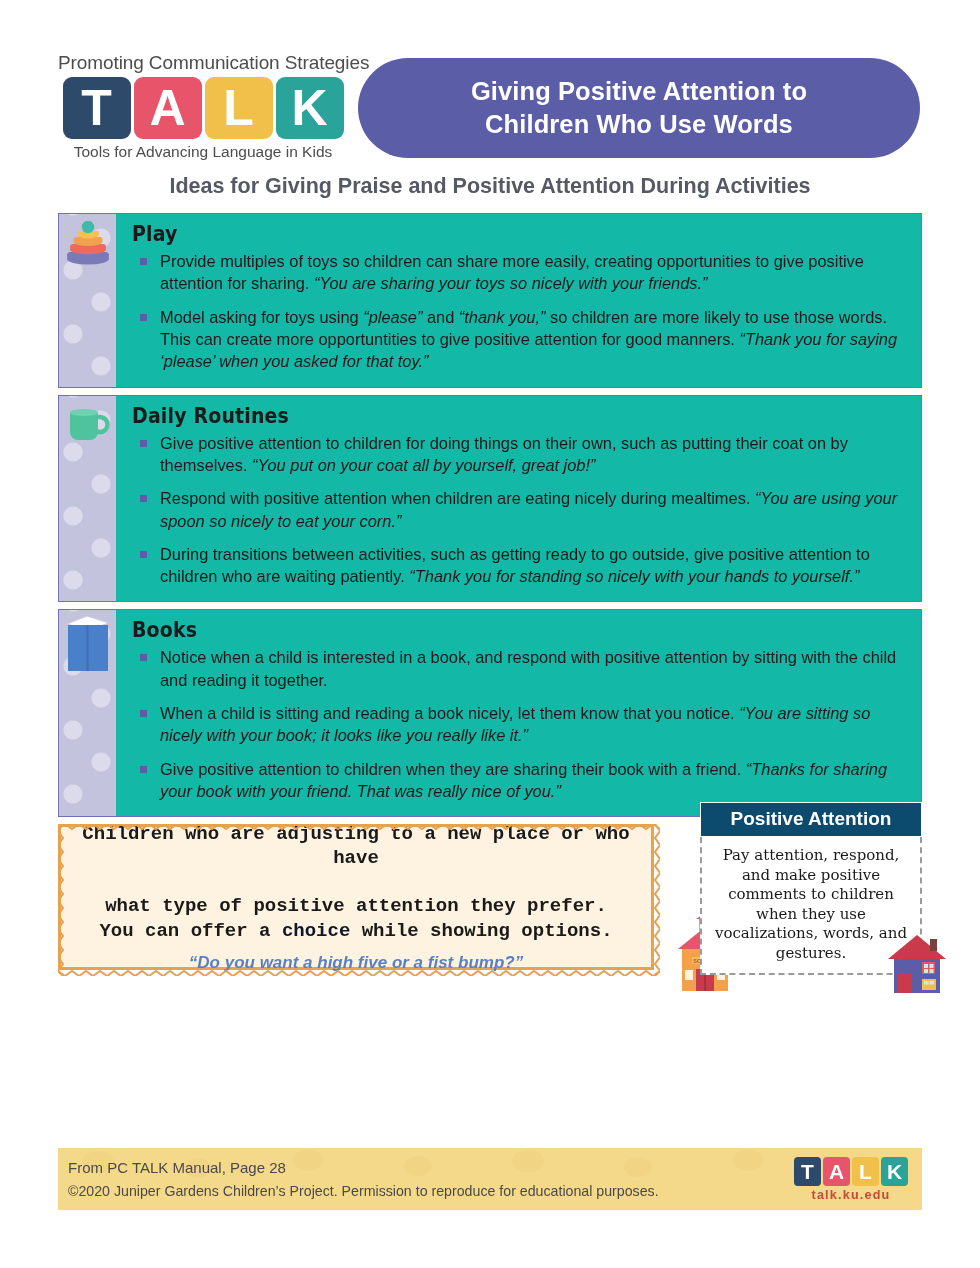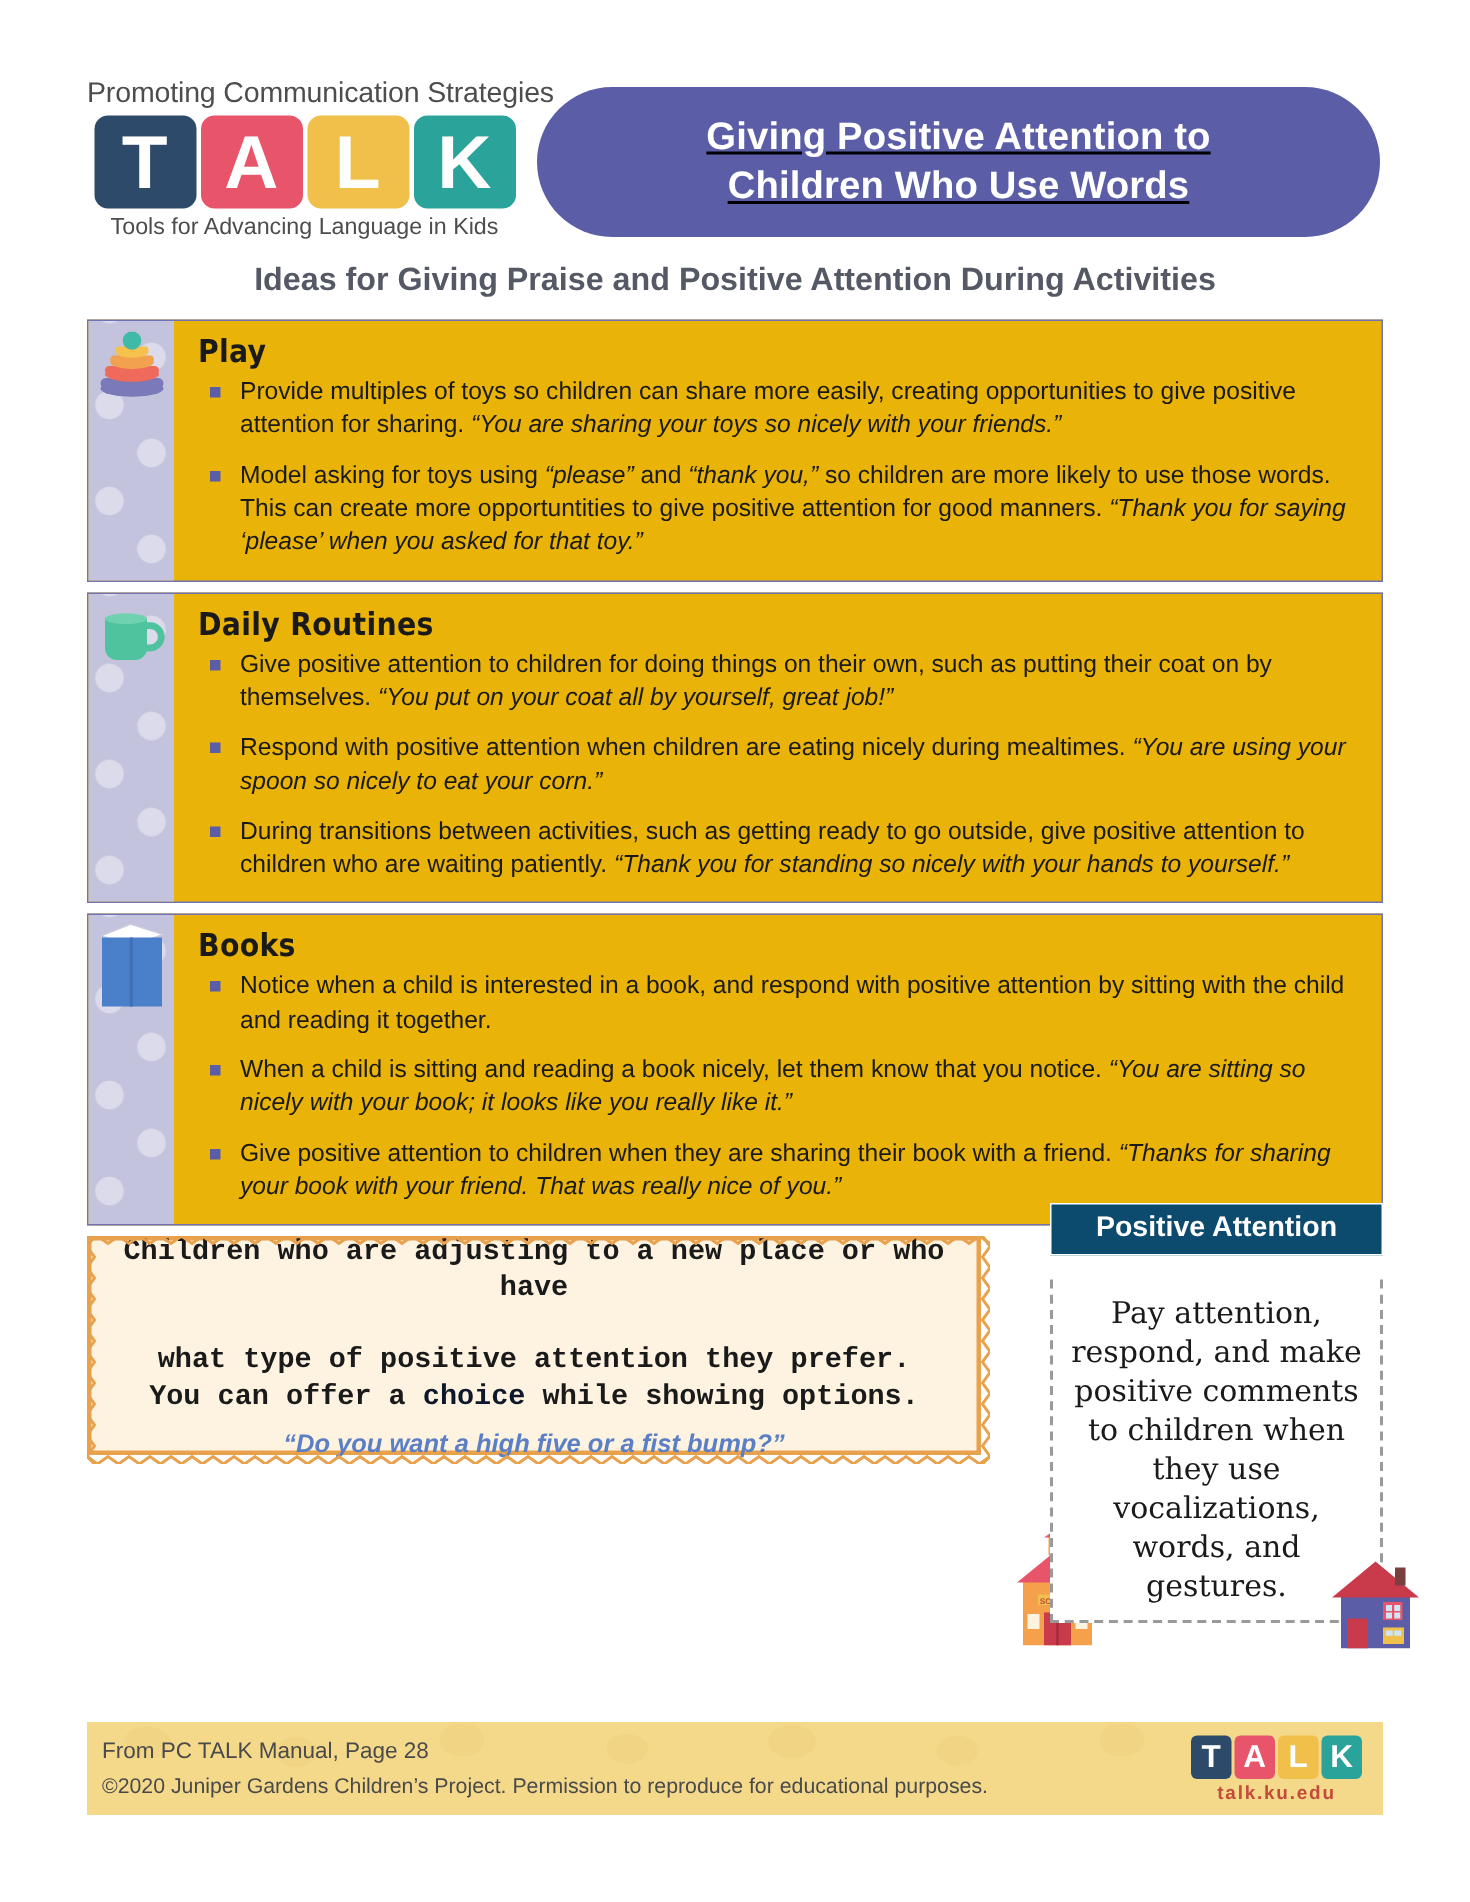--- a/index.html
+++ b/index.html
@@ -61,21 +61,20 @@
     left: 358px;
     top: 58px;
     width: 562px;
     height: 100px;
     background: #5b5ea6;
     border-radius: 50px;
     display: flex;
     align-items: center;
     justify-content: center;
     text-align: center;
-    text-decoration: underline;
   }
   .title-pill h1 {
     color: #ffffff;
     font-size: 25.5px;
     font-weight: bold;
     line-height: 1.28;
     letter-spacing: 0.1px;
   }
 
   
@@ -86,21 +85,21 @@
     color: #545965;
     margin-top: 2px;
     margin-bottom: 14px;
   }
 
   
   .section {
     position: relative;
     margin: 0 58px 7px 58px;
     border: 1px solid #6f73b5;
-    background: #eab308;
+    background: #14b8a6;
     display: flex;
     min-height: 60px;
   }
   .section-rail {
     width: 57px;
     flex: 0 0 57px;
     background: #c3c3dd;
     position: relative;
     overflow: hidden;
   }
@@ -212,26 +211,25 @@
     padding: 5px 4px 6px 4px;
     border: 1px solid #ffffff;
   }
   .def-body {
     background: #ffffff;
     border: 2px dashed #9a9a9a;
     border-top: none;
     padding: 9px 8px 10px 8px;
     text-align: center;
     font-family: "DejaVu Serif", "Liberation Serif", serif;
-    font-size: 20px;
+    font-size: 15px;
     line-height: 1.3;
     color: #1a1a1a;
     position: relative;
     z-index: 2;
-    margin-top: 16px;
   }
 
   .school-illu { position: absolute; left: -28px; bottom: -20px; z-index: 1; }
   .house-illu { position: absolute; right: -26px; bottom: -22px; z-index: 3; }
 
   
   .footer {
     position: absolute;
     left: 58px;
     right: 58px;

